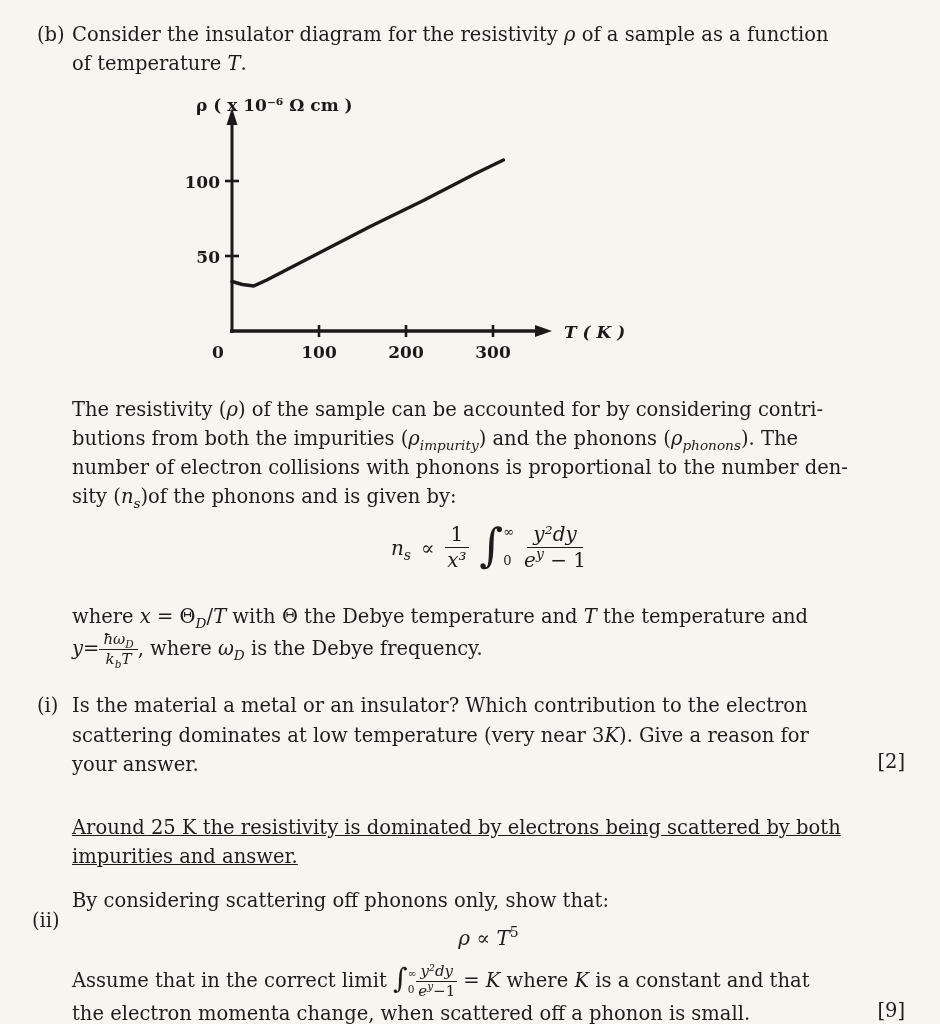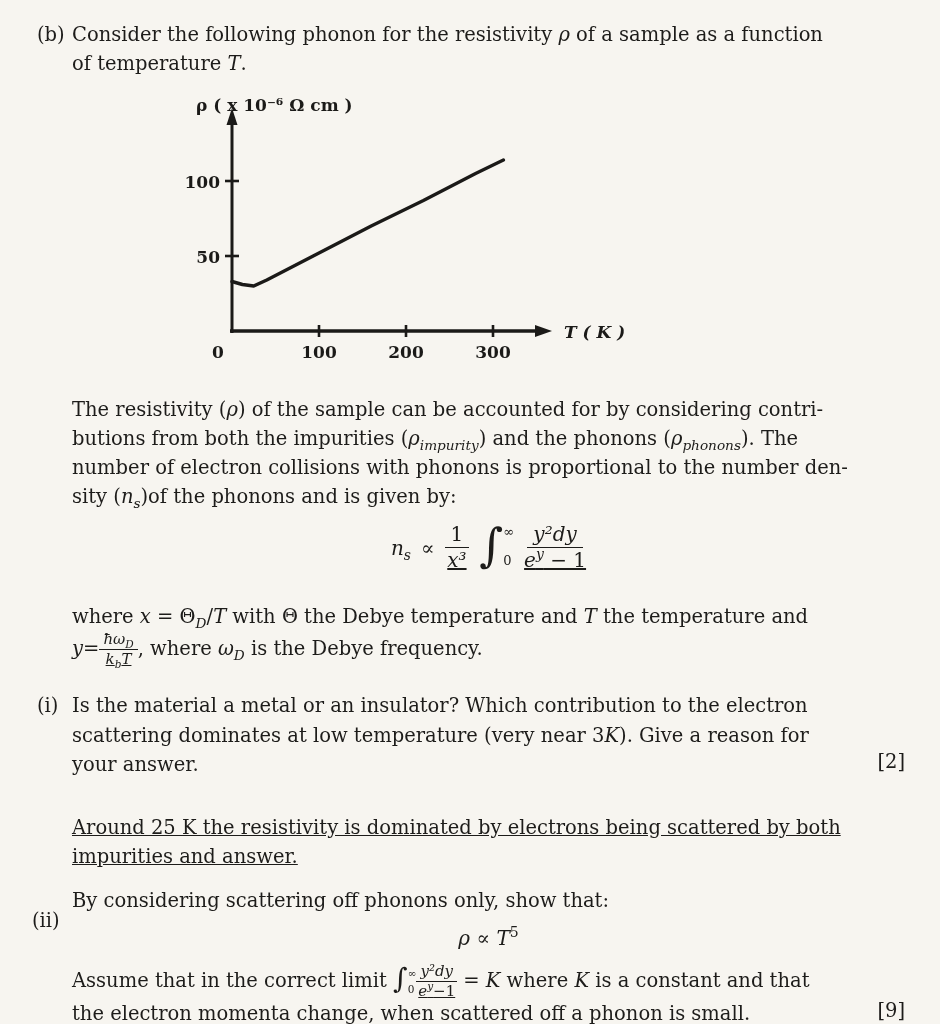--- a/index.html
+++ b/index.html
@@ -37,21 +37,21 @@
   
   .eq-display {
     display: flex; justify-content: center; align-items: center;
     gap: 10px; margin: 10px 0 12px; font-size: 20px;
   }
   .frac {
     display: inline-flex; flex-direction: column; align-items: center;
     vertical-align: middle; line-height: 1.15;
   }
   .frac .num { border-bottom: 1.5px solid #1d1c1a; padding: 0 6px 1px; }
-  .frac .den { padding-top: 1px; text-decoration: underline; }
+  .frac .den { padding-top: 1px; }
   .frac.small { font-size: 15px; line-height: 1.12; align-items: center; }
   .frac.small .num { padding: 0 4px 1px; }
 
   .int-wrap { display: inline-flex; align-items: center; vertical-align: middle; }
   .int-glyph { font-size: 46px; line-height: 0.95; font-style: normal; transform: translateY(-2px); }
   .int-lims {
     display: inline-flex; flex-direction: column; justify-content: space-between;
     height: 52px; font-size: 13px; font-style: normal; margin-left: 0;
   }
   .int-lims .lim-bot { margin-bottom: 3px; }
@@ -68,21 +68,21 @@
 
   .marks { position: absolute; right: 0; bottom: 3px; }
 </style>
 </head>
 <body>
 
 <div class="page">
 
   <div class="item">
     <span class="ilabel">(b)</span>
-    <p><span>Consider the following phonon for the resistivity </span><span class="v">ρ</span><span> of a sample as a function</span><br><span>of temperature </span><span class="v">T</span><span>.</span></p>
+    <p><span>Consider the insulator diagram for the resistivity </span><span class="v">ρ</span><span> of a sample as a function</span><br><span>of temperature </span><span class="v">T</span><span>.</span></p>
   </div>
 
   <div class="graph">
     <svg width="450" height="282" viewBox="0 0 450 282">
 
       <line x1="52" y1="238" x2="52" y2="26" stroke="#1b1a18" stroke-width="3"></line>
       <polygon points="52,13 46.5,30 57.5,30" fill="#1b1a18"></polygon>
 
       <line x1="50" y1="236" x2="358" y2="236" stroke="#1b1a18" stroke-width="3.5"></line>
       <polygon points="372,236 355,230 355,242" fill="#1b1a18"></polygon>

